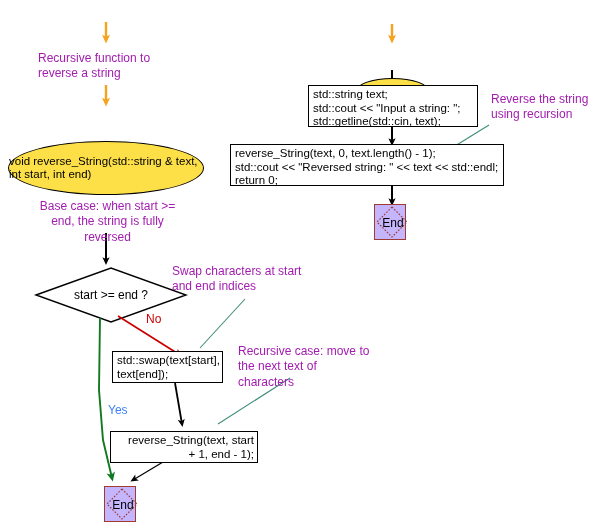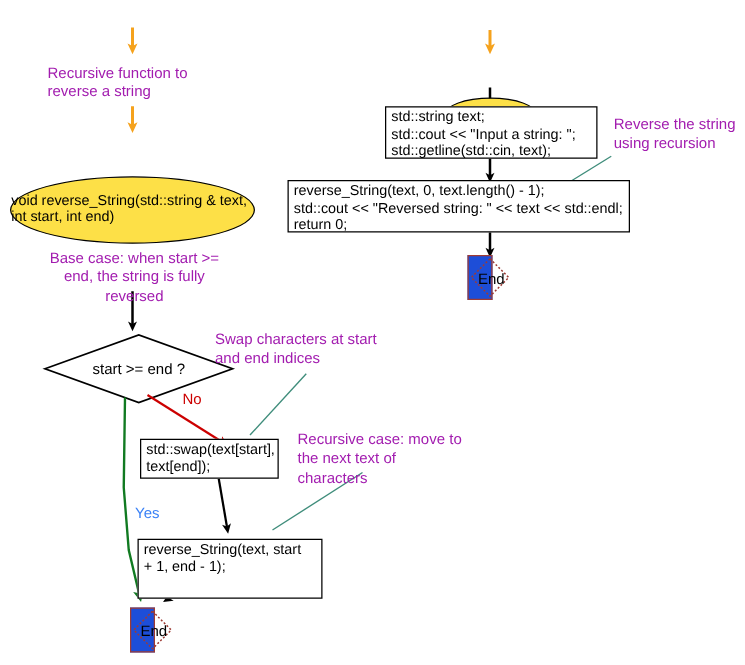--- a/index.html
+++ b/index.html
@@ -65,24 +65,24 @@
     width: 150px;
     height: 58px;
     display: flex;
     align-items: center;
     justify-content: center;
     color: #000000;
     font-size: 12px;
   }
 
   .endnode {
-    width: 20px;
+    width: 32px;
     height: 36px;
     border: 1.6px solid #9e3b34;
-    background: #1d4ed8;
+    background: #c4b5fd;
   }
   .endnode .inner-diamond {
     position: absolute;
     left: 1px;
     top: 1px;
     width: 32px;
     height: 32px;
   }
   .endnode .endlabel {
     position: absolute;
@@ -196,21 +196,21 @@
   <div class="note" style="left:172px; top:264px; width:165px;">Swap characters at start
 and end indices</div>
 
   <div class="node proc-box code" style="left:112px; top:351px; width:111px; height:32px;"><span>std::swap(text[start],
 text[end]);</span></div>
 
   <div class="note" style="left:238px; top:344px; width:165px;">Recursive case: move to
 the next text of
 characters</div>
 
-  <div class="node proc-box code" style="left:110px; top:431px; width:148px; height:48px;"><span>reverse_String(text, start
+  <div class="node proc-box code" style="left:110px; top:431px; width:148px; height:32px;text-align:right;"><span>reverse_String(text, start
 + 1, end - 1);</span></div>
 
   <div class="node endnode" style="left:104px; top:486px;">
     <svg class="inner-diamond" viewBox="0 0 32 32" width="32" height="32" xmlns="http://www.w3.org/2000/svg">
       <polygon points="16,1 31,16 16,31 1,16" fill="none" stroke="#9e3b34" stroke-width="1.2" stroke-dasharray="1.6,1.6"></polygon>
     </svg>
     <div class="endlabel">End</div>
   </div>
 
   <div class="node terminal-ellipse" style="left:355px; top:42px; width:75px; height:28px; font-size:11.5px;">int main()</div>

